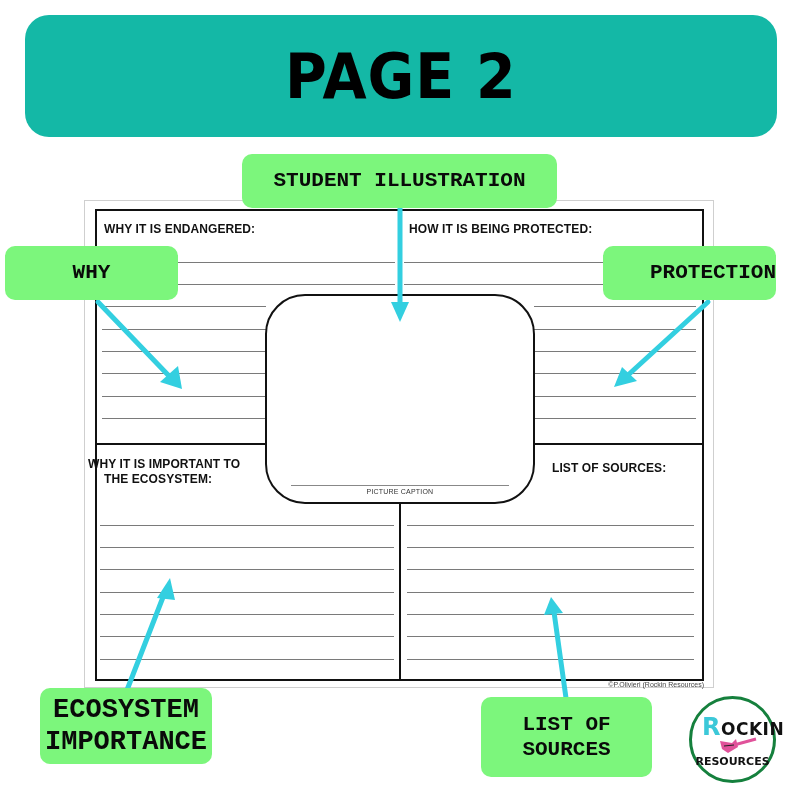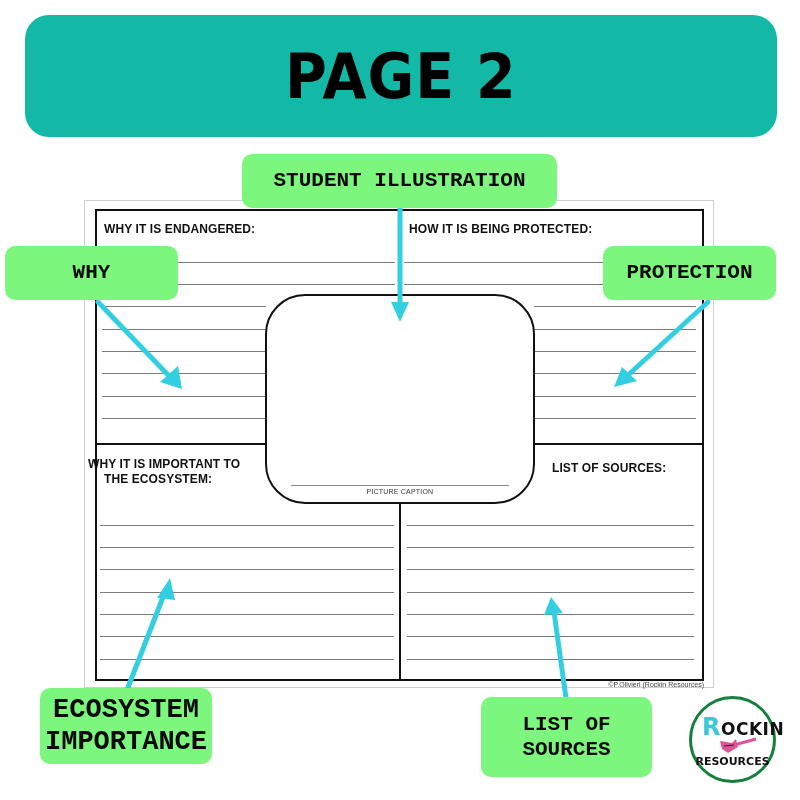--- a/index.html
+++ b/index.html
@@ -156,21 +156,21 @@
     </g>
   </g>
 </svg>
 
 <div class="callout" style="left:242px; top:154px; width:315px; height:54px; font-size:21px;">
   <span>STUDENT ILLUSTRATION</span>
 </div>
 <div class="callout" style="left:5px; top:246px; width:173px; height:54px; font-size:21px;">
   <span>WHY</span>
 </div>
-<div class="callout" style="left:603px; top:246px; width:173px; height:54px; font-size:21px;">
+<div class="callout" style="left:603px; top:246px; width:173px; height:54px; font-size:21px;justify-content:flex-end;">
   <span>PROTECTION</span>
 </div>
 <div class="callout" style="left:40px; top:688px; width:172px; height:76px; font-size:27px; flex-direction:column;">
   <span>ECOSYSTEM</span>
   <span>IMPORTANCE</span>
 </div>
 <div class="callout" style="left:481px; top:697px; width:171px; height:80px; font-size:21px; flex-direction:column;">
   <span>LIST OF</span>
   <span>SOURCES</span>
 </div>

